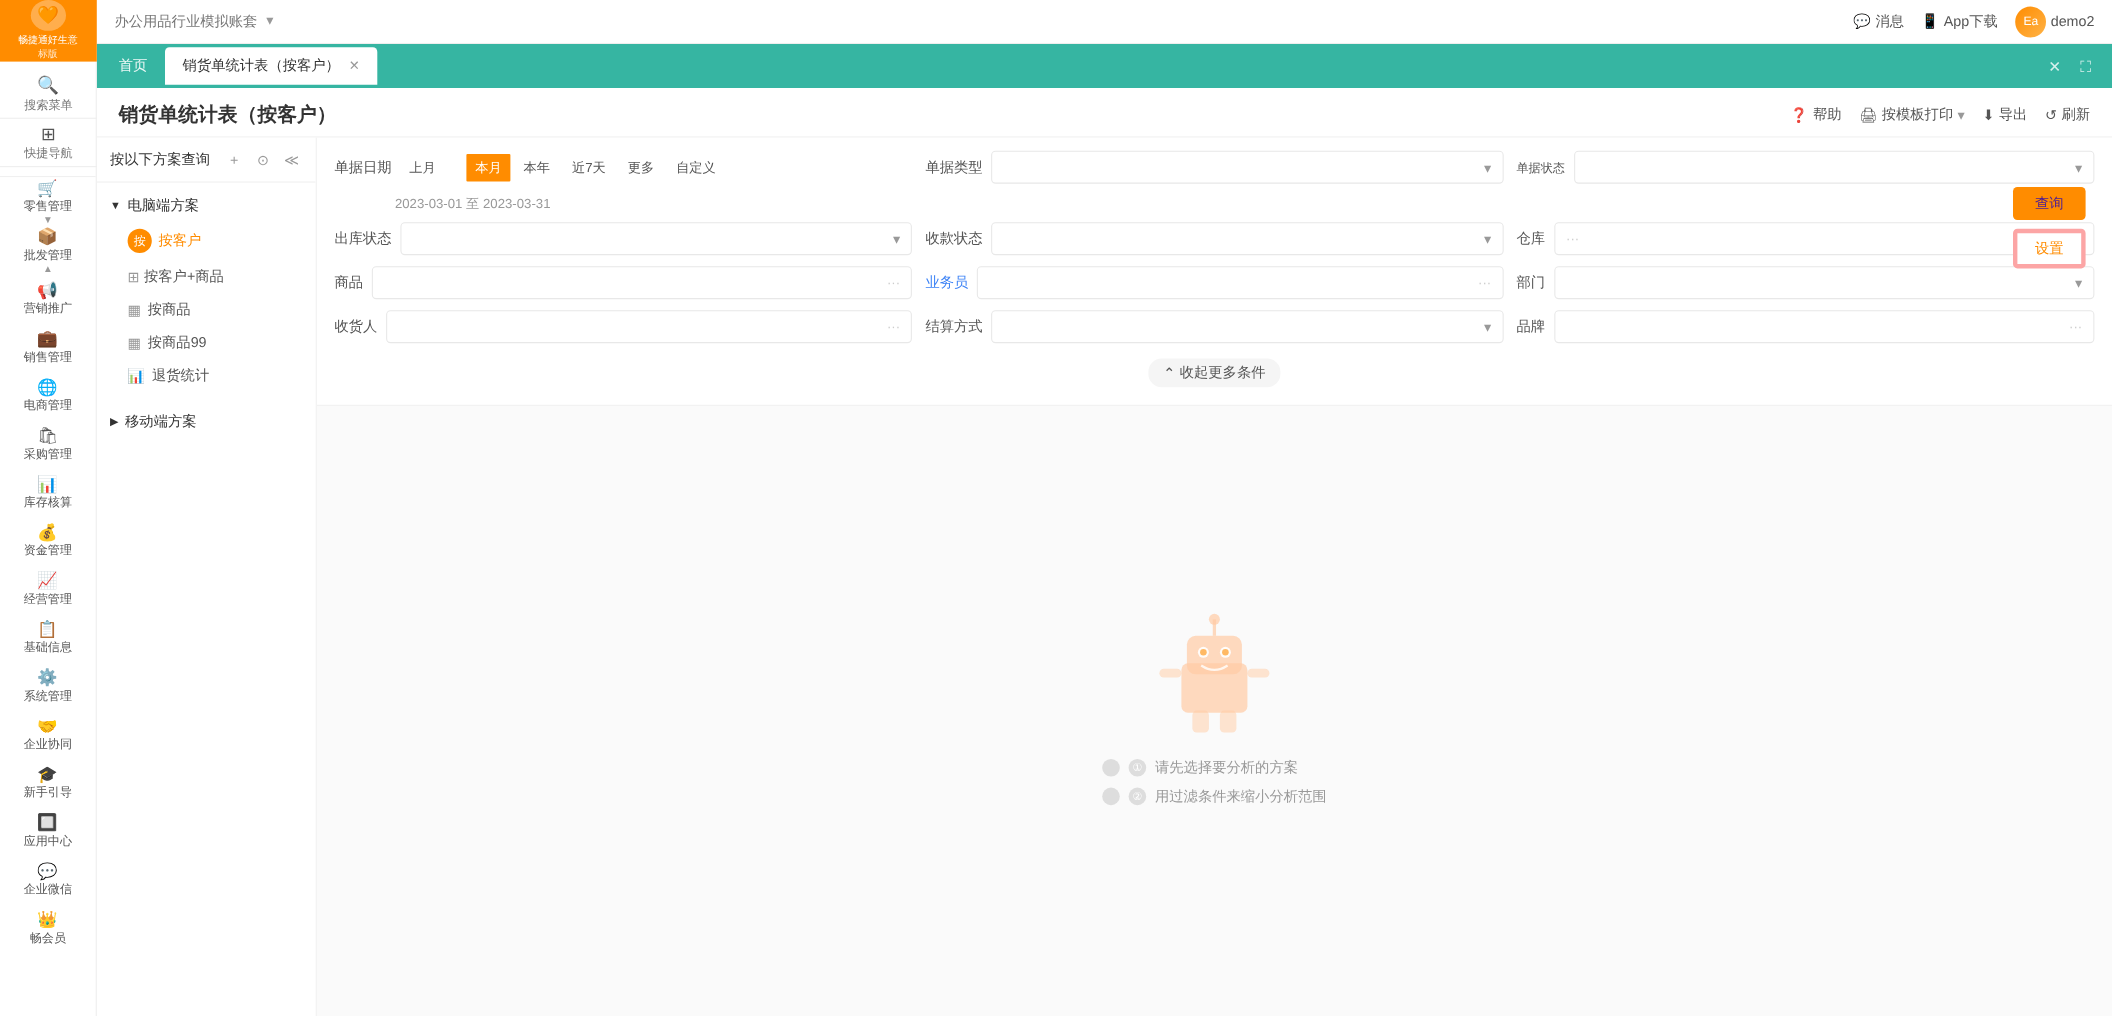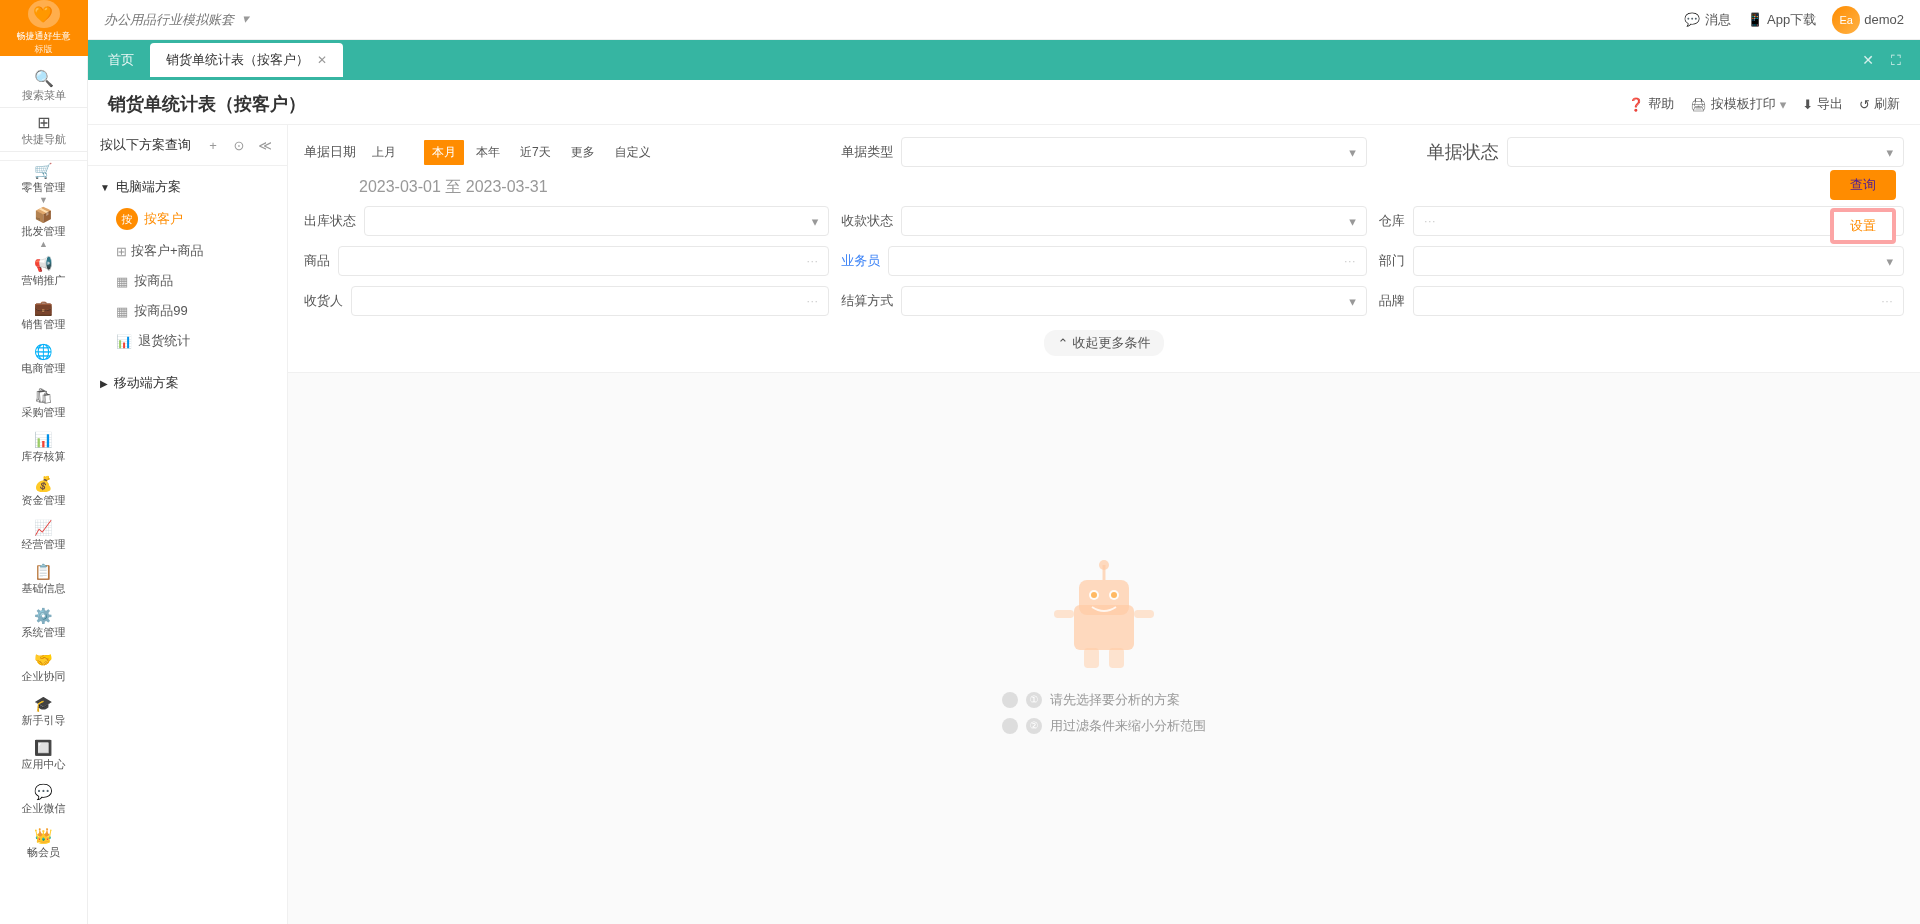--- a/index.html
+++ b/index.html
@@ -12,21 +12,21 @@
     .sidebar-logo .logo-text { font-size: 9px; margin-top: 2px; }
     .sidebar-menu-item { width: 88px; height: 44px; display: flex; align-items: center; justify-content: center; flex-direction: column; cursor: pointer; color: #555; font-size: 12px; border-bottom: none; }
     .sidebar-search { width: 88px; height: 44px; display: flex; align-items: center; justify-content: center; flex-direction: column; cursor: pointer; color: #555; font-size: 12px; border-bottom: 1px solid #eee; }
     .sidebar-quick-nav { width: 88px; height: 44px; display: flex; align-items: center; justify-content: center; flex-direction: column; cursor: pointer; color: #555; font-size: 12px; border-bottom: 1px solid #eee; }
 
     
     .main-area { flex: 1; display: flex; flex-direction: column; overflow: hidden; }
 
     
     .header { height: 40px; background: #fff; display: flex; align-items: center; justify-content: space-between; padding: 0 16px; border-bottom: 1px solid #eee; flex-shrink: 0; }
-    .header-left { display: flex; gap: 8px; color: #555; font-size: 13px; font-style: italic; }
+    .header-left { display: flex; gap: 8px; color: #555; font-size: 13px; }
     .header-right { display: flex; align-items: center; gap: 16px; color: #555; font-size: 13px; }
     .header-right-item { display: flex; align-items: center; gap: 4px; cursor: pointer; }
     .avatar { width: 28px; height: 28px; border-radius: 50%; background: linear-gradient(135deg, #ff8c00, #ffb347); display: flex; align-items: center; justify-content: center; color: #fff; font-size: 11px; }
 
     
     .content-area { flex: 1; background: #fff; overflow: hidden; display: flex; flex-direction: column; }
 
     
     .page-header { padding: 12px 20px 8px; display: flex; align-items: center; justify-content: space-between; border-bottom: 1px solid #f0f0f0; }
     .page-title { font-size: 18px; font-weight: 600; color: #333; }
@@ -288,30 +288,30 @@
             </div>
 
             <div style="display:flex;align-items:center;gap:8px;">
               <span style="color:#555;font-size:13px;white-space:nowrap;">单据类型</span>
               <div style="flex:1;border:1px solid #e8e8e8;border-radius:4px;height:30px;display:flex;align-items:center;padding:0 10px;background:#fff;cursor:pointer;">
                 <span style="margin-left:auto;color:#999;">▾</span>
               </div>
             </div>
 
             <div style="display:flex;align-items:center;gap:8px;">
-              <span style="color:#555;font-size:18px;white-space:nowrap;margin-left:48px;">单据状态</span>
+              <span style="color:#555;font-size:11px;white-space:nowrap;">单据状态</span>
               <div style="flex:1;border:1px solid #e8e8e8;border-radius:4px;height:30px;display:flex;align-items:center;padding:0 10px;background:#fff;cursor:pointer;">
                 <span style="margin-left:auto;color:#999;">▾</span>
               </div>
 
             </div>
           </div>
 
           <div style="margin-bottom:8px;margin-left:55px;">
-            <span style="font-size:16px;color:#999;">2023-03-01 至 2023-03-31</span>
+            <span style="font-size:12px;color:#999;">2023-03-01 至 2023-03-31</span>
           </div>
 
           <div style="display:grid;grid-template-columns:1fr 1fr 1fr;gap:12px;margin-bottom:10px;align-items:center;">
             <div style="display:flex;align-items:center;gap:8px;">
               <span style="color:#555;font-size:13px;white-space:nowrap;">出库状态</span>
               <div style="flex:1;border:1px solid #e8e8e8;border-radius:4px;height:30px;display:flex;align-items:center;padding:0 10px;background:#fff;cursor:pointer;">
                 <span style="margin-left:auto;color:#999;">▾</span>
               </div>
             </div>
             <div style="display:flex;align-items:center;gap:8px;">

